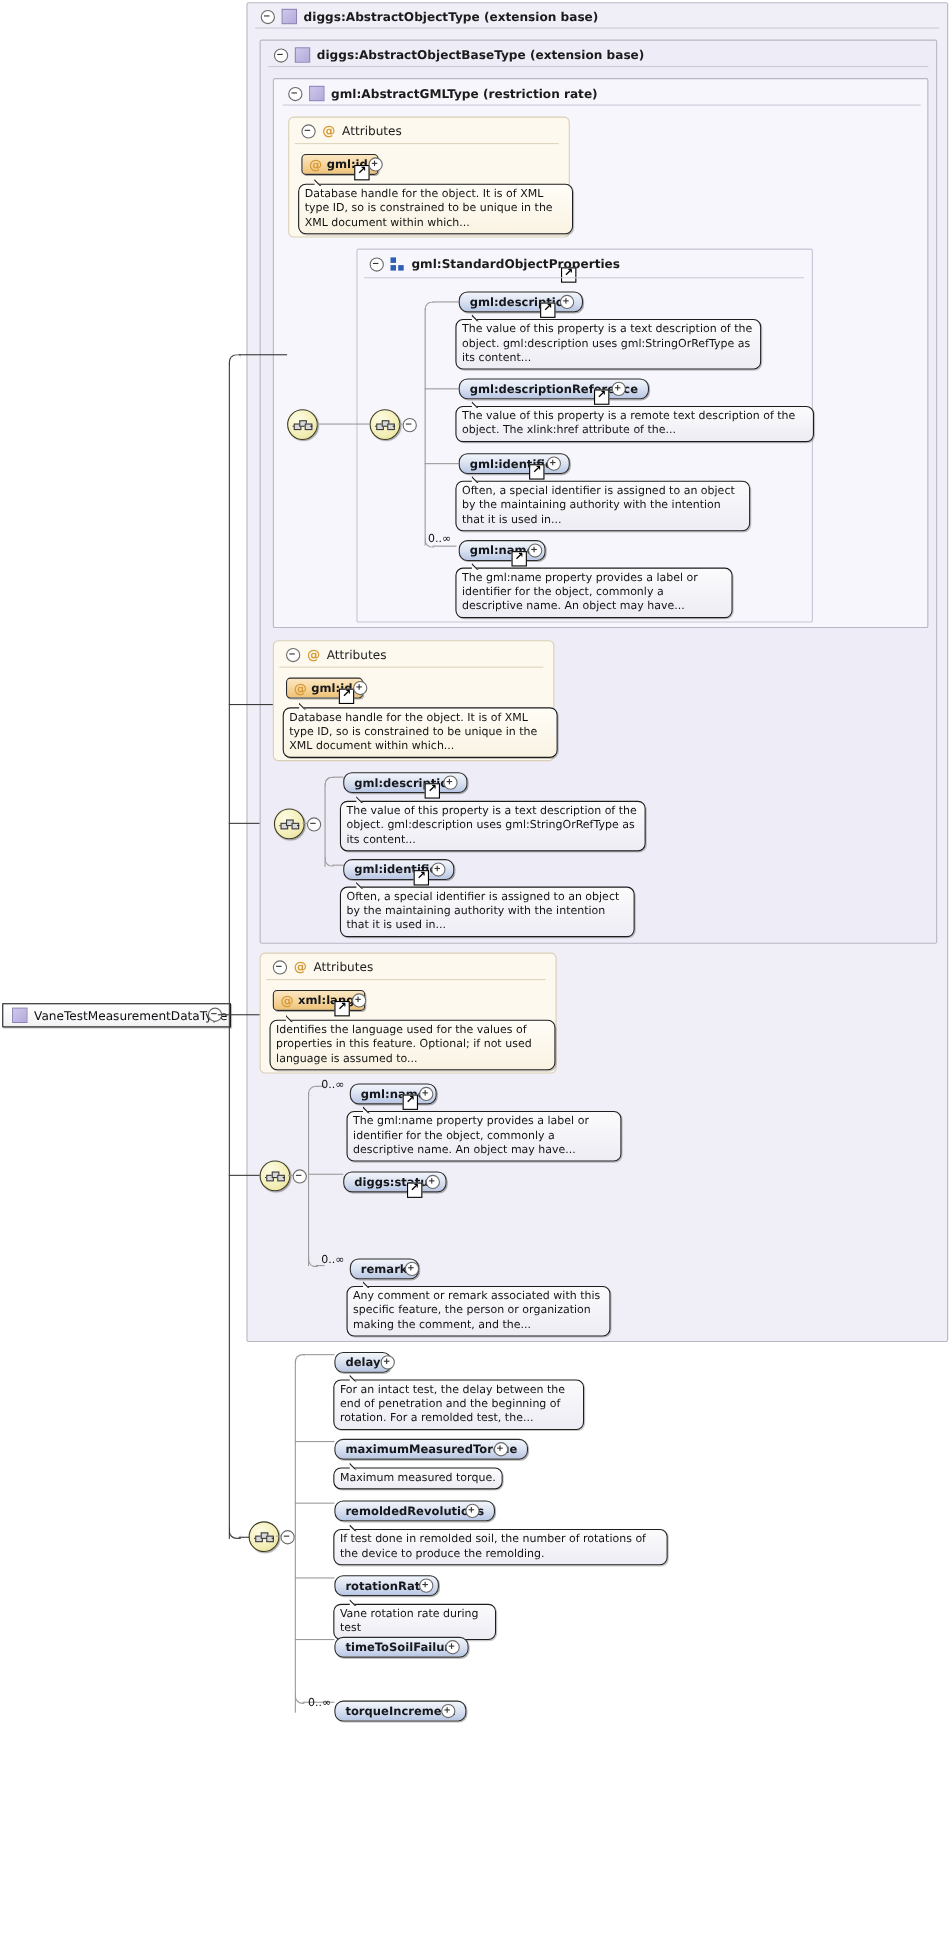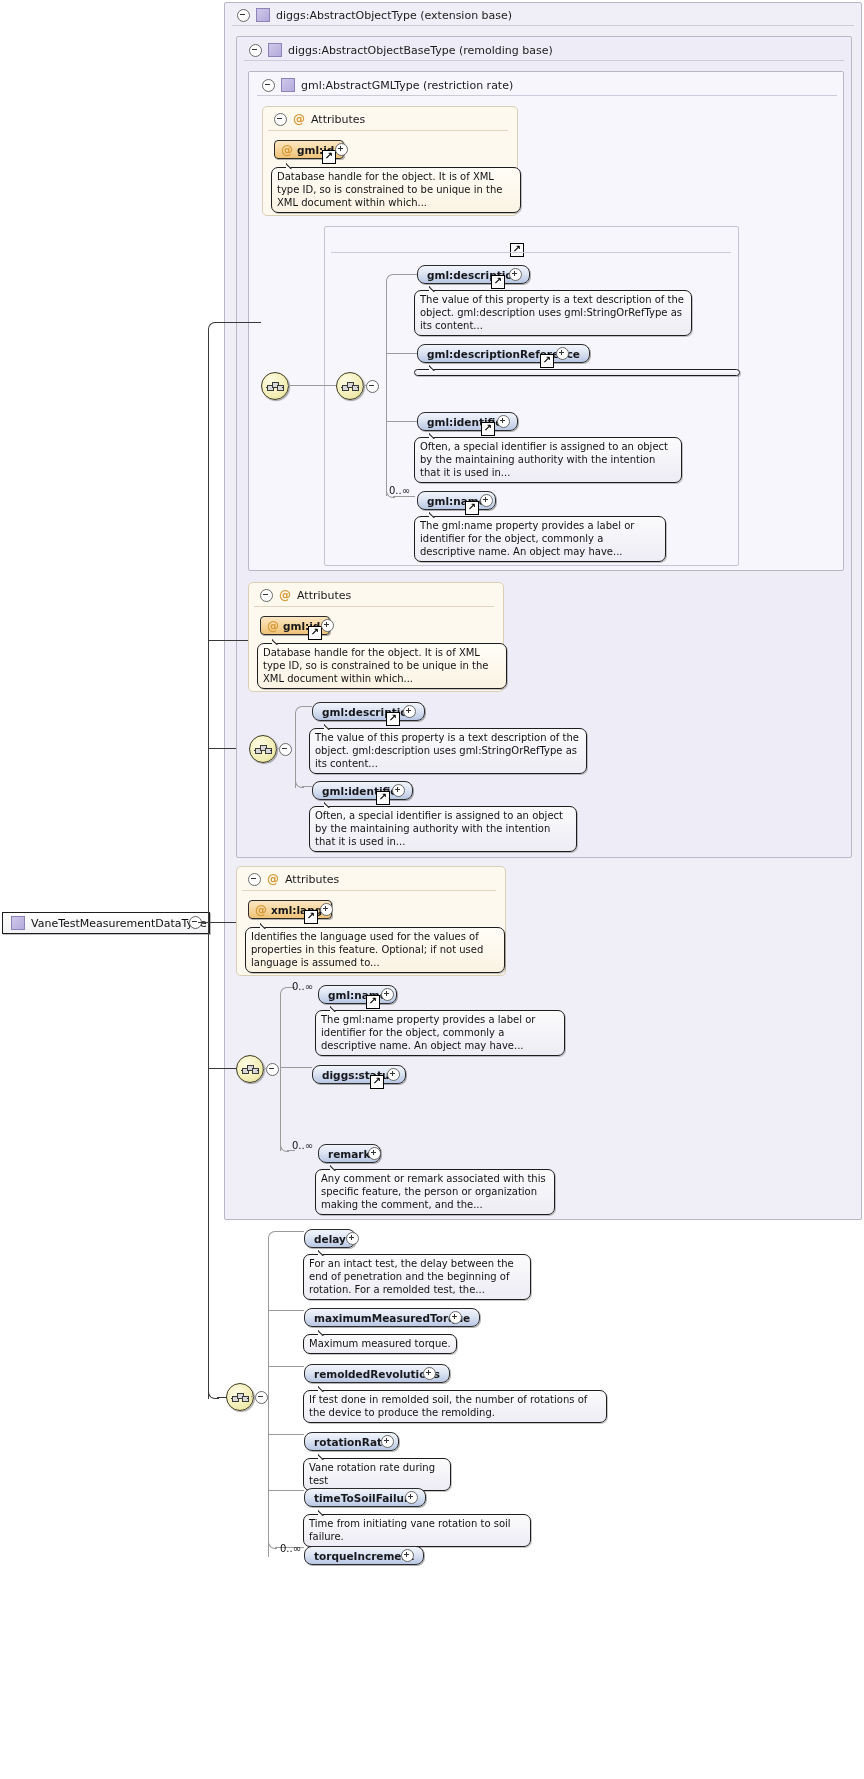--- a/index.html
+++ b/index.html
@@ -34,21 +34,21 @@
   .grpbox.lvl3 { background: #f7f6fc; }
   .grphdr {
     position: absolute;
     left: 0; top: 0;
     height: 22px;
     display: flex;
     align-items: center;
     gap: 6px;
     padding-left: 7px;
     font-size: 11px;
-    font-weight: normal;
+    font-weight: bold;
     color: #1b1b1b;
     white-space: nowrap;
   }
   .grphdr .ttl { letter-spacing: 0px; }
   .grpsep {
     position: absolute;
     left: 8px;
     height: 1px;
     background: #cdcad9;
   }
@@ -282,21 +282,21 @@
     <span class="pm"></span>
     <span class="ico-type"></span>
     <span class="ttl">diggs:AbstractObjectType (extension base)</span>
   </div>
   <div class="grpsep abs" style="left:232px; top:25px; width:622px;"></div>
 
   <div class="abs grpbox lvl2" style="left:236px; top:36px; width:616px; height:822px;"></div>
   <div class="grphdr abs" style="left:242px; top:39px; width:430px;">
     <span class="pm"></span>
     <span class="ico-type"></span>
-    <span class="ttl">diggs:AbstractObjectBaseType (remolding base)</span>
+    <span class="ttl">diggs:AbstractObjectBaseType (extension base)</span>
   </div>
   <div class="grpsep abs" style="left:244px; top:60px; width:600px;"></div>
 
   <div class="abs grpbox lvl3" style="left:248px; top:71px; width:596px; height:500px;"></div>
   <div class="grphdr abs" style="left:255px; top:74px; width:420px;">
     <span class="pm"></span>
     <span class="ico-type"></span>
     <span class="ttl">gml:AbstractGMLType (restriction rate)</span>
   </div>
   <div class="grpsep abs" style="left:257px; top:95px; width:580px;"></div>
@@ -318,20 +318,29 @@
     </div>
   <div class="abs" style="left:335px; top:143px;">
     <span class="pm plus"></span>
   </div>
   <div class="doc cream" style="left:271px; top:167px; width:238px;">
     <span class="notch"></span>
     <span>Database handle for the object. It is of XML type ID, so is constrained to be unique in the XML document within which...</span>
   </div>
 
   <div class="abs grpbox" style="left:324px; top:226px; width:415px; height:340px; background:#f7f6fc; border-color:#c6c3d4;"></div>
+  <div class="grphdr abs" style="left:329px; top:229px; width:330px;">
+    <span class="pm"></span>
+    <span class="ico-seqgrp">
+        <i class="a"></i>
+        <i class="b"></i>
+        <i class="c"></i>
+      </span>
+    <span class="ttl">gml:StandardObjectProperties</span>
+  </div>
   <div class="extref" style="left:510px; top:243px;">
       <span>↗</span>
     </div>
   <div class="grpsep abs" style="left:331px; top:252px; width:400px;"></div>
 
   <div class="seqnode" style="left:336px; top:372px;">
     <span class="glyph">
       <u class="l1"></u>
         <i class="b1"></i>
         <i class="b2"></i>
@@ -364,20 +373,21 @@
 
   <div class="pill" style="left:417px; top:344px;">
     <span>gml:descriptionReference</span>
   </div>
   <div class="extref" style="left:540px; top:354px;">
       <span>↗</span>
     </div>
   <div class="abs" style="left:556px; top:347px;"><span class="pm plus"></span></div>
   <div class="doc" style="left:414px; top:369px; width:314px;">
     <span class="notch"></span>
+    <span>The value of this property is a remote text description of the object. The xlink:href attribute of the...</span>
   </div>
 
   <div class="pill" style="left:417px; top:412px;">
     <span>gml:identifier</span>
   </div>
   <div class="extref" style="left:481px; top:422px;">
       <span>↗</span>
     </div>
   <div class="abs" style="left:497px; top:415px;"><span class="pm plus"></span></div>
   <div class="doc" style="left:414px; top:437px; width:256px;">
@@ -621,24 +631,20 @@
   <div class="abs" style="left:381px; top:1435px;"><span class="pm plus"></span></div>
   <div class="doc" style="left:303px; top:1458px; width:136px;">
     <span class="notch"></span>
     <span>Vane rotation rate during test</span>
   </div>
 
   <div class="pill" style="left:304px; top:1488px;">
     <span>timeToSoilFailure</span>
   </div>
   <div class="abs" style="left:405px; top:1491px;"><span class="pm plus"></span></div>
-  <div class="doc" style="left:303px; top:1514px; width:216px;">
-    <span class="notch"></span>
-    <span>Time from initiating vane rotation to soil failure.</span>
-  </div>
 
   <div class="card" style="left:280px; top:1543px;">
     <span>0..∞</span>
   </div>
   <div class="pill" style="left:304px; top:1546px;">
     <span>torqueIncrement</span>
   </div>
   <div class="abs" style="left:401px; top:1549px;"><span class="pm plus"></span></div>
 
 </div>

